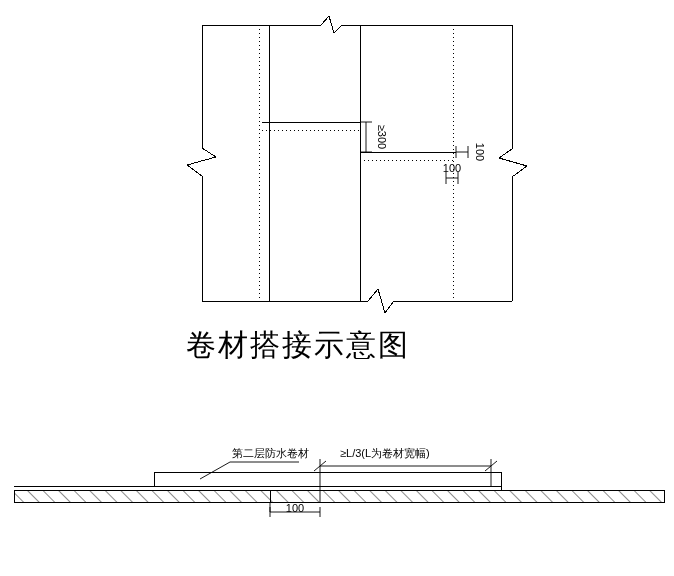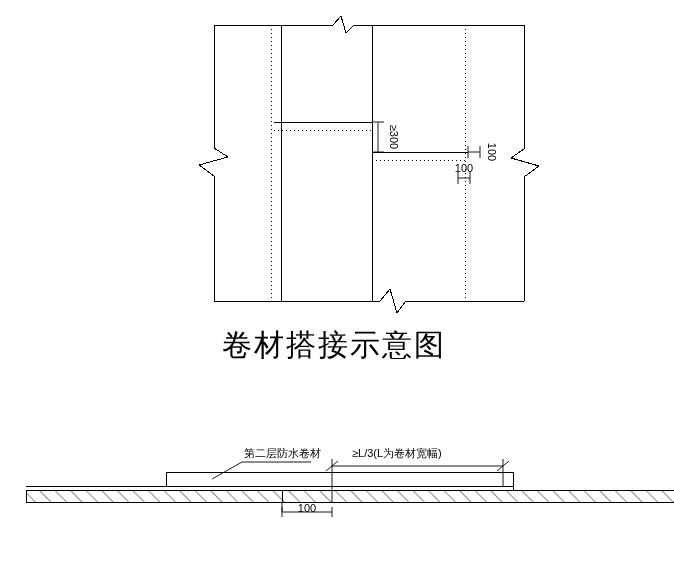--- a/index.html
+++ b/index.html
@@ -9,21 +9,21 @@
   }
   body {
     width: 674px;
     height: 576px;
     position: relative;
     overflow: hidden;
     font-family: "Liberation Serif", serif;
   }
   .figure {
     position: absolute;
-    left: 16px;
+    left: 4px;
     top: 0;
     width: 588px;
   }
   #top-figure { height: 390px; }
   #bottom-figure { top: 390px; height: 186px; }
 
   svg { display: block; }
 
   .dwg-line {
     stroke: #000000;
@@ -64,21 +64,20 @@
     font-size: 11px;
     fill: #000000;
   }
   .caption {
     position: absolute;
     width: 100%;
     text-align: center;
     font-family: "Liberation Serif", serif;
     color: #000000;
     white-space: nowrap;
-    margin-left: 24px;
   }
   #top-caption {
     top: 325px;
     font-size: 30px;
     letter-spacing: 2px;
   }
 </style>
 </head>
 <body>
 

